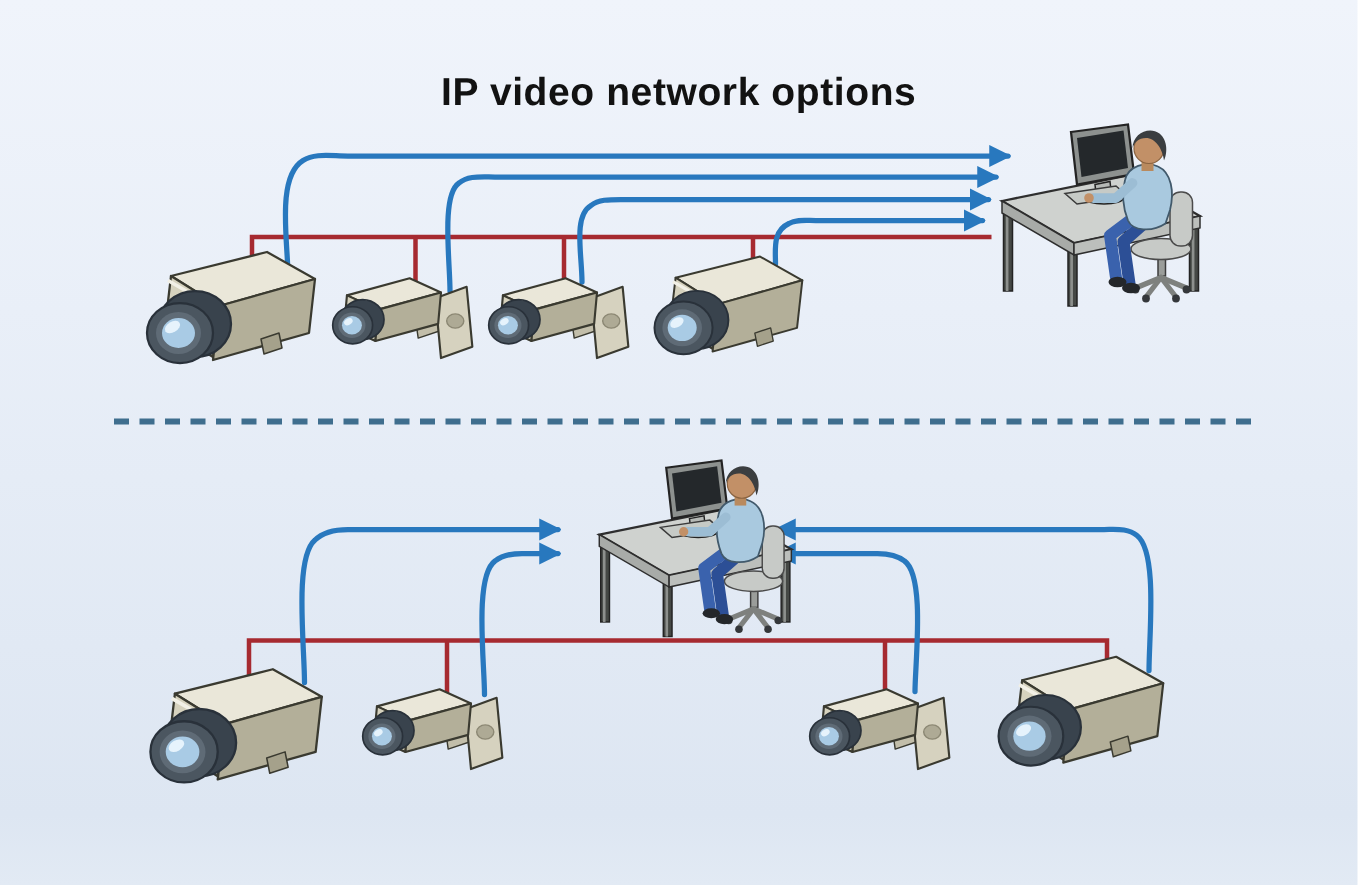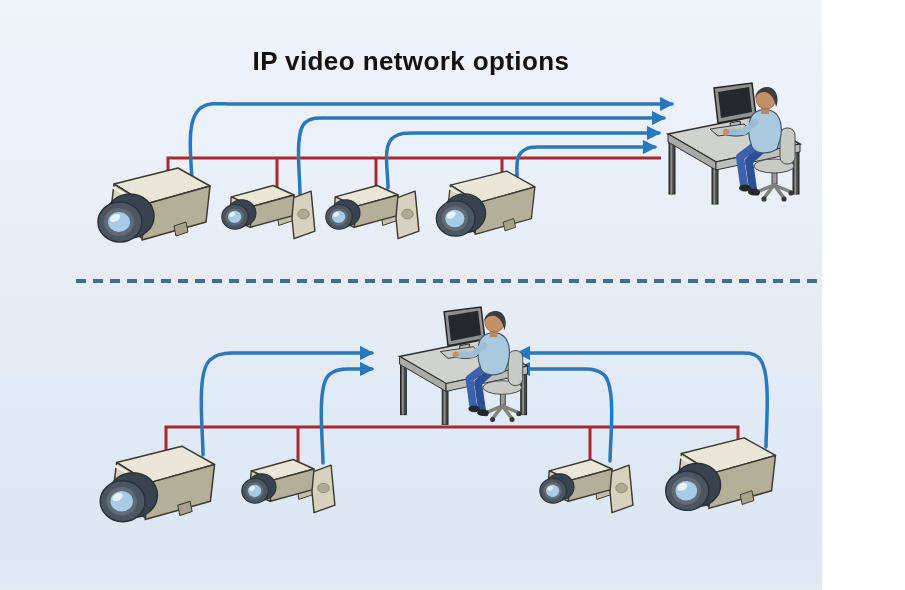--- a/index.html
+++ b/index.html
@@ -7,21 +7,21 @@
     --background-bottom:#dde6f2;
     --data-line-blue:#2878be;
     --cable-line-red:#a62a30;
     --divider-dash:#3f6e8e;
     --title-text:#121212;
   }
   html,body{margin:0;padding:0;}
   body{font-family:"Liberation Sans", sans-serif; background:#ffffff;}
   .canvas{
     position:relative;
-    width:822px;height:590px;
+    width:905px;height:590px;
     overflow:hidden;
     background:linear-gradient(180deg, var(--background-top) 0%, #e9eff8 35%, var(--background-bottom) 92%, #e2eaf4 100%);
   }
   .title{
     position:absolute; top:46px; left:0; right:0;
     text-align:center;
     font-size:26px; font-weight:bold;
     letter-spacing:0.4px;
     color:var(--title-text);
   }

